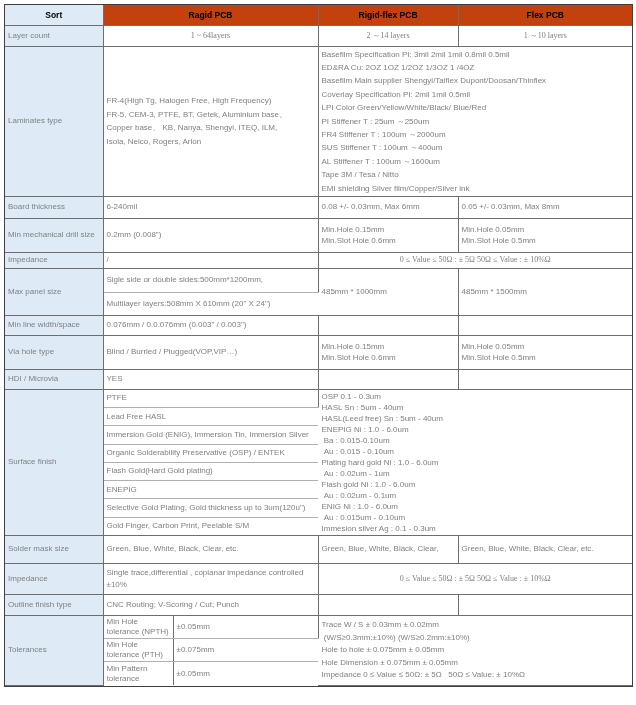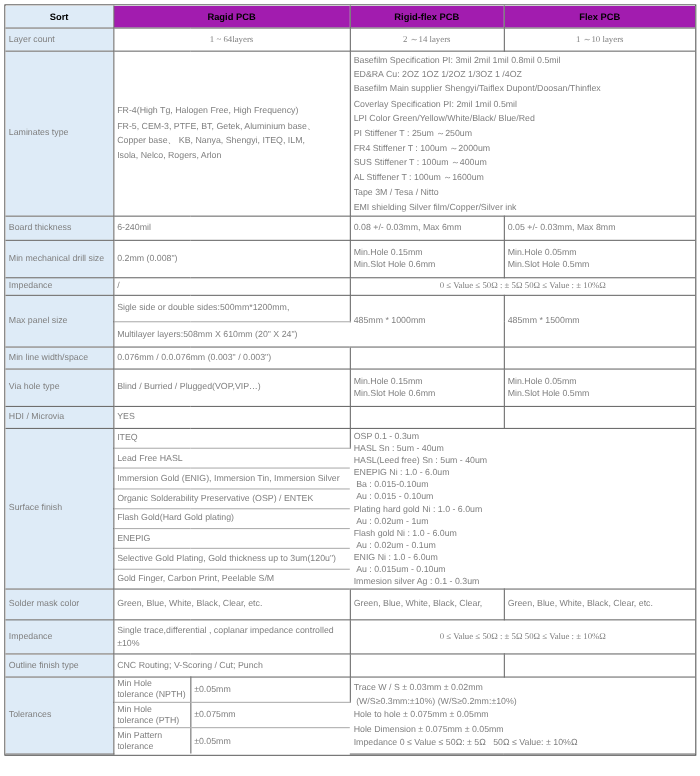--- a/index.html
+++ b/index.html
@@ -6,21 +6,21 @@
   body { font-family:"Liberation Sans","DejaVu Sans",sans-serif; }
   .page { width:636px; height:705px; position:relative; background:#fff; }
   .tbl-wrap { position:absolute; left:4px; top:4px; border:1px solid #3f3f3f; }
   table { border-collapse:collapse; table-layout:fixed; width:627px; background:#fff; }
   td, th { border-right:1px solid #6e6e6e; border-bottom:1px solid #6e6e6e;
            padding:1px 3px; vertical-align:middle; overflow:hidden;
            font-size:8px; color:#808080; line-height:10px; }
   td:last-child, th:last-child { border-right:none; }
   tr.last-row td { border-bottom:none; }
   th { background:#deebf7; color:#000; font-weight:bold; font-size:8.5px; }
-  th.valhead { background:#a21caf; }
+  th.valhead { background:#c2410c; }
   td.label { background:#deebf7; }
   td.minor { border-bottom-color:#b0b0b0;margin-left:36px; }
   td.center { text-align:center;font-family:Liberation Serif, serif; }
   .lam-lines { line-height:13.4px; white-space:pre-wrap; }
   .sf-lines { line-height:11px; white-space:pre-wrap; }
   .tol-lines { line-height:12.4px; white-space:pre-wrap; position:relative; }
   .two-line { line-height:11.5px; white-space:pre-wrap; }
   .clip { max-height:18px; overflow:hidden; line-height:10.5px; }
   .clip-tol { max-height:20px; overflow:hidden; line-height:10px; }
   .nowrap-clip { white-space:nowrap; overflow:hidden; }
@@ -144,21 +144,21 @@
     <tr class="h-hdi">
       <td class="label">HDI / Microvia</td>
       <td colspan="2">YES</td>
       <td></td>
       <td></td>
     </tr>
 
     <tr class="h-sf">
       <td class="label" rowspan="8">Surface finish</td>
       <td class="minor" colspan="2">
-              <div class="clip">ITEQ</div>
+              <div class="clip">PTFE</div>
             </td>
       <td rowspan="8" colspan="2">
               <div class="sf-lines">OSP 0.1 - 0.3um
 HASL Sn : 5um - 40um
 HASL(Leed free) Sn : 5um - 40um
 ENEPIG Ni : 1.0 - 6.0um
  Ba : 0.015-0.10um
  Au : 0.015 - 0.10um
 Plating hard gold Ni : 1.0 - 6.0um
  Au : 0.02um - 1um
@@ -199,21 +199,21 @@
               <div class="clip">Selective Gold Plating, Gold thickness up to 3um(120u")</div>
             </td>
     </tr>
     <tr class="h-sf">
       <td colspan="2">
               <div class="clip">Gold Finger, Carbon Print, Peelable S/M</div>
             </td>
     </tr>
 
     <tr class="h-solder">
-      <td class="label">Solder mask color</td>
+      <td class="label">Solder mask size</td>
       <td colspan="2">Green, Blue, White, Black, Clear, etc.</td>
       <td>
               <div class="nowrap-clip">Green, Blue, White, Black, Clear,</div>
             </td>
       <td>
               <div class="nowrap-clip">Green, Blue, White, Black, Clear, etc.</div>
             </td>
     </tr>
 
     <tr class="h-imp2">

